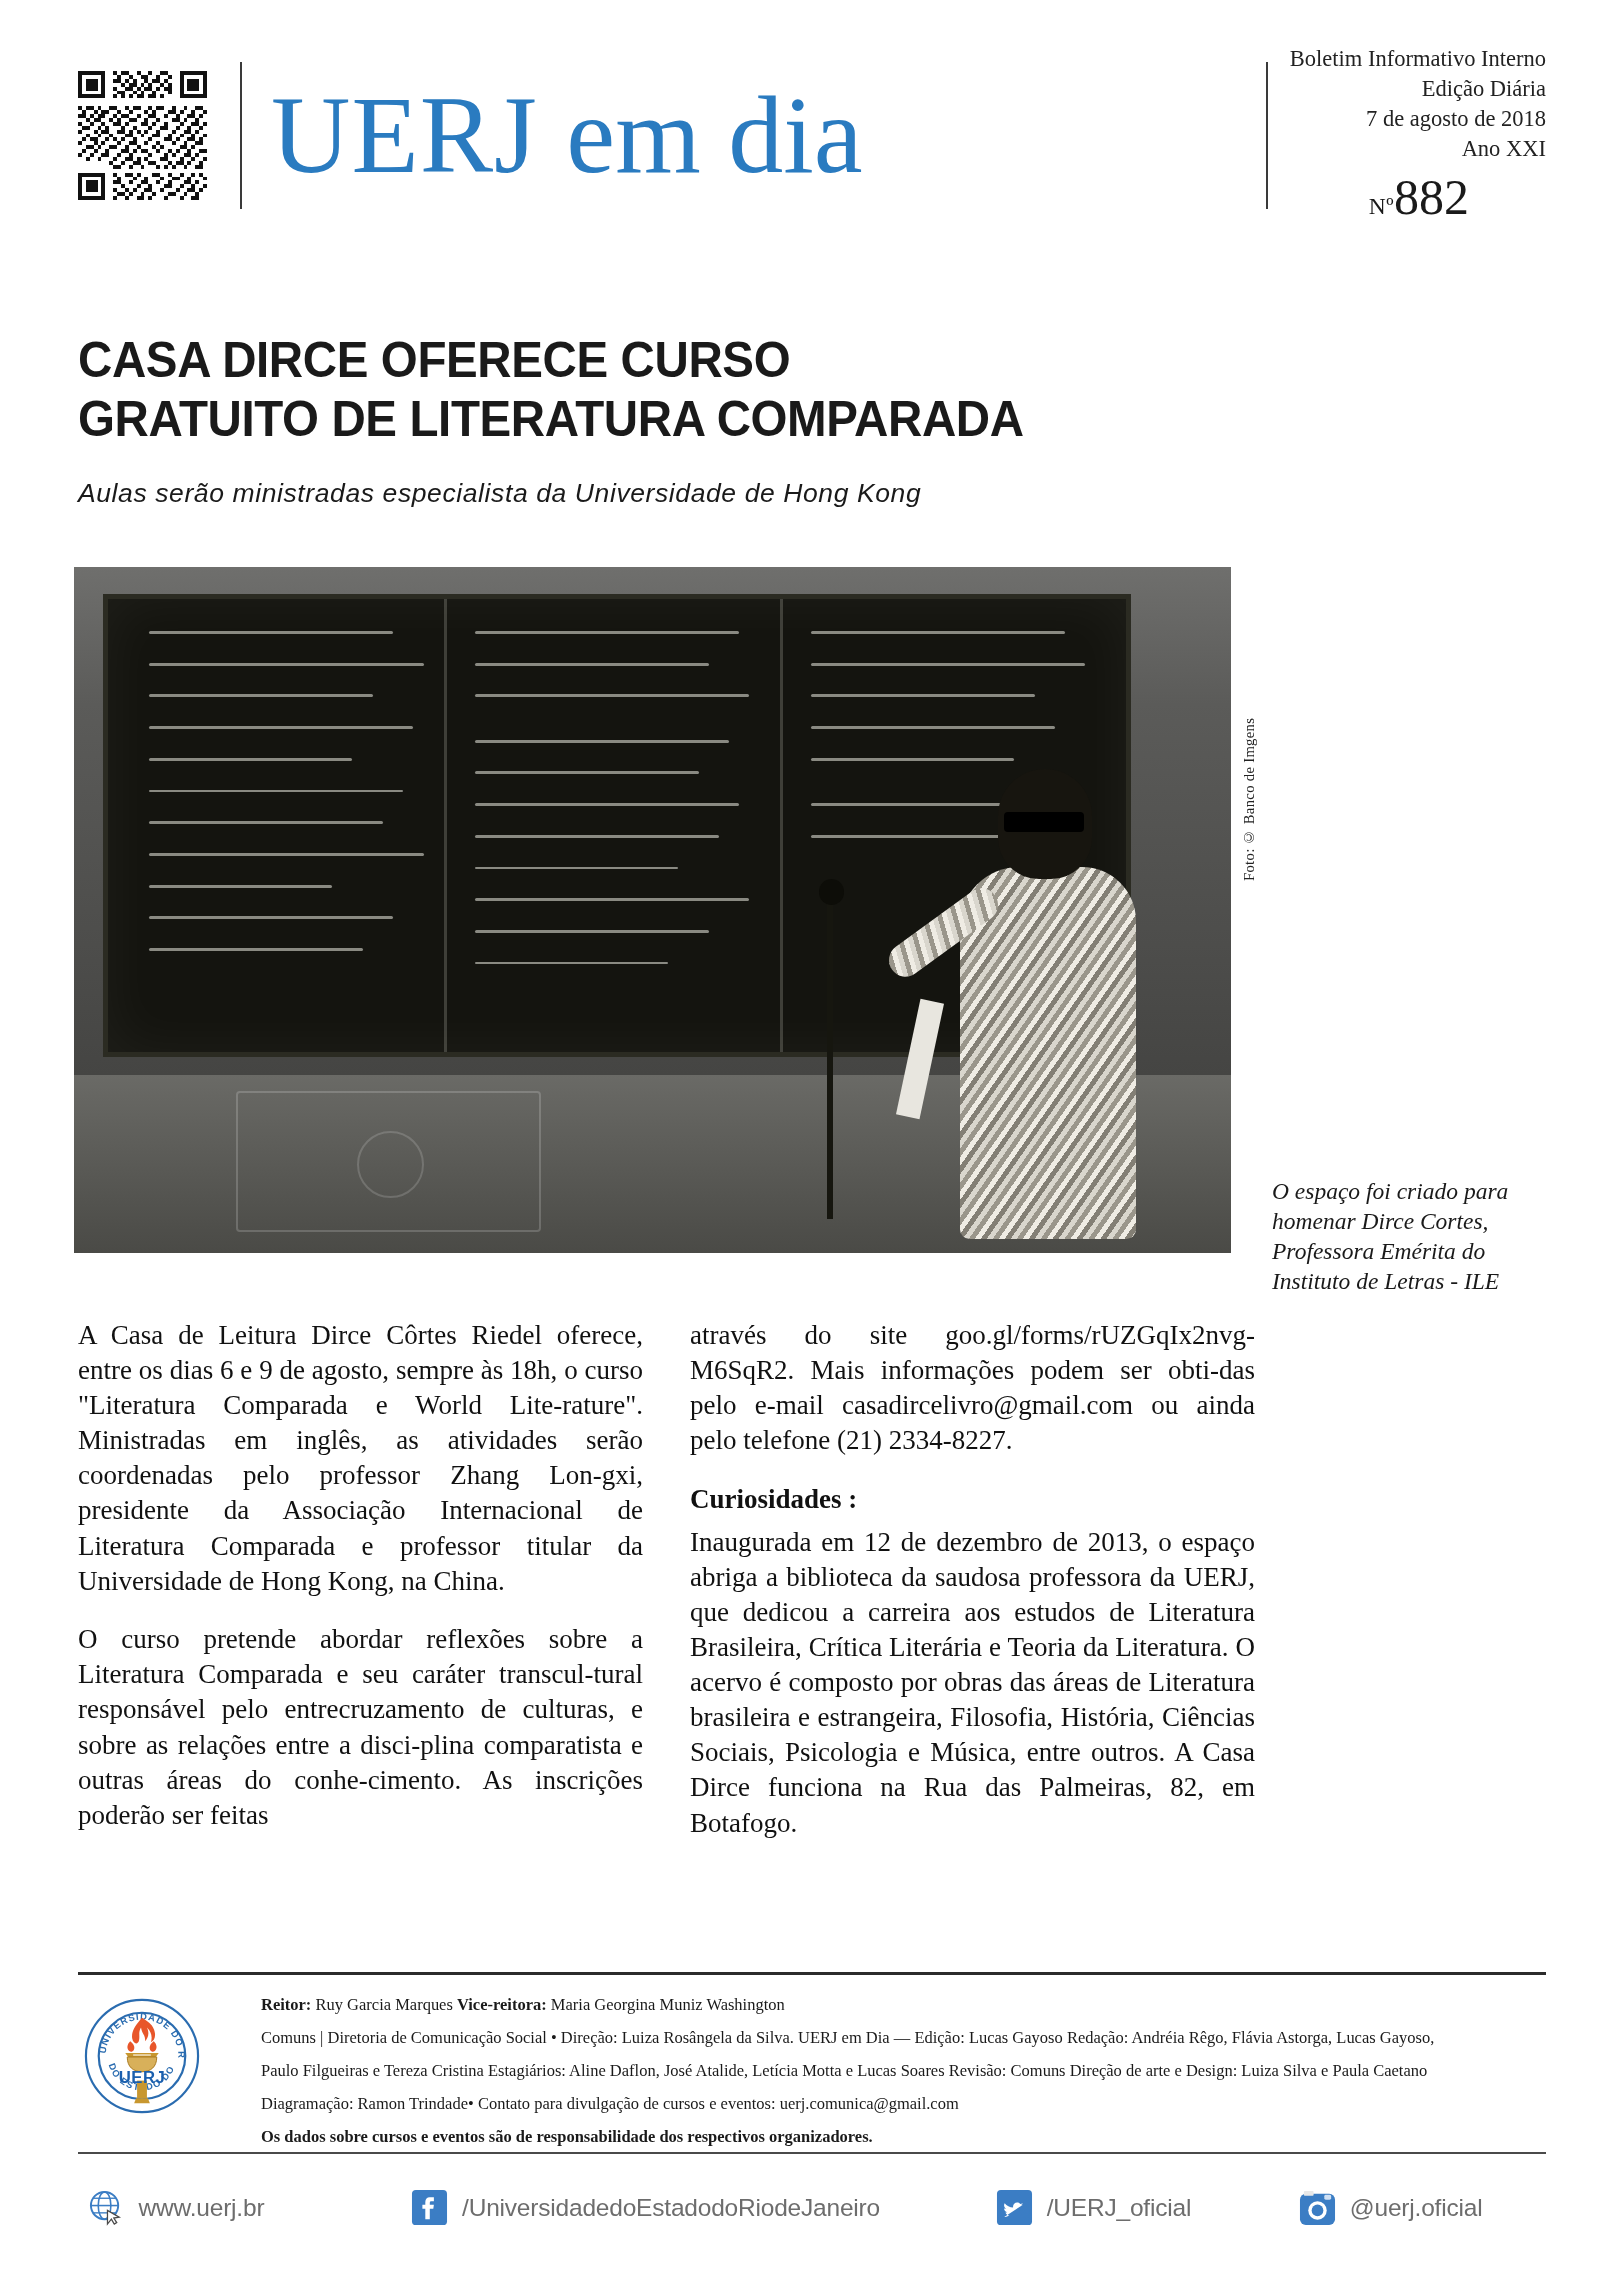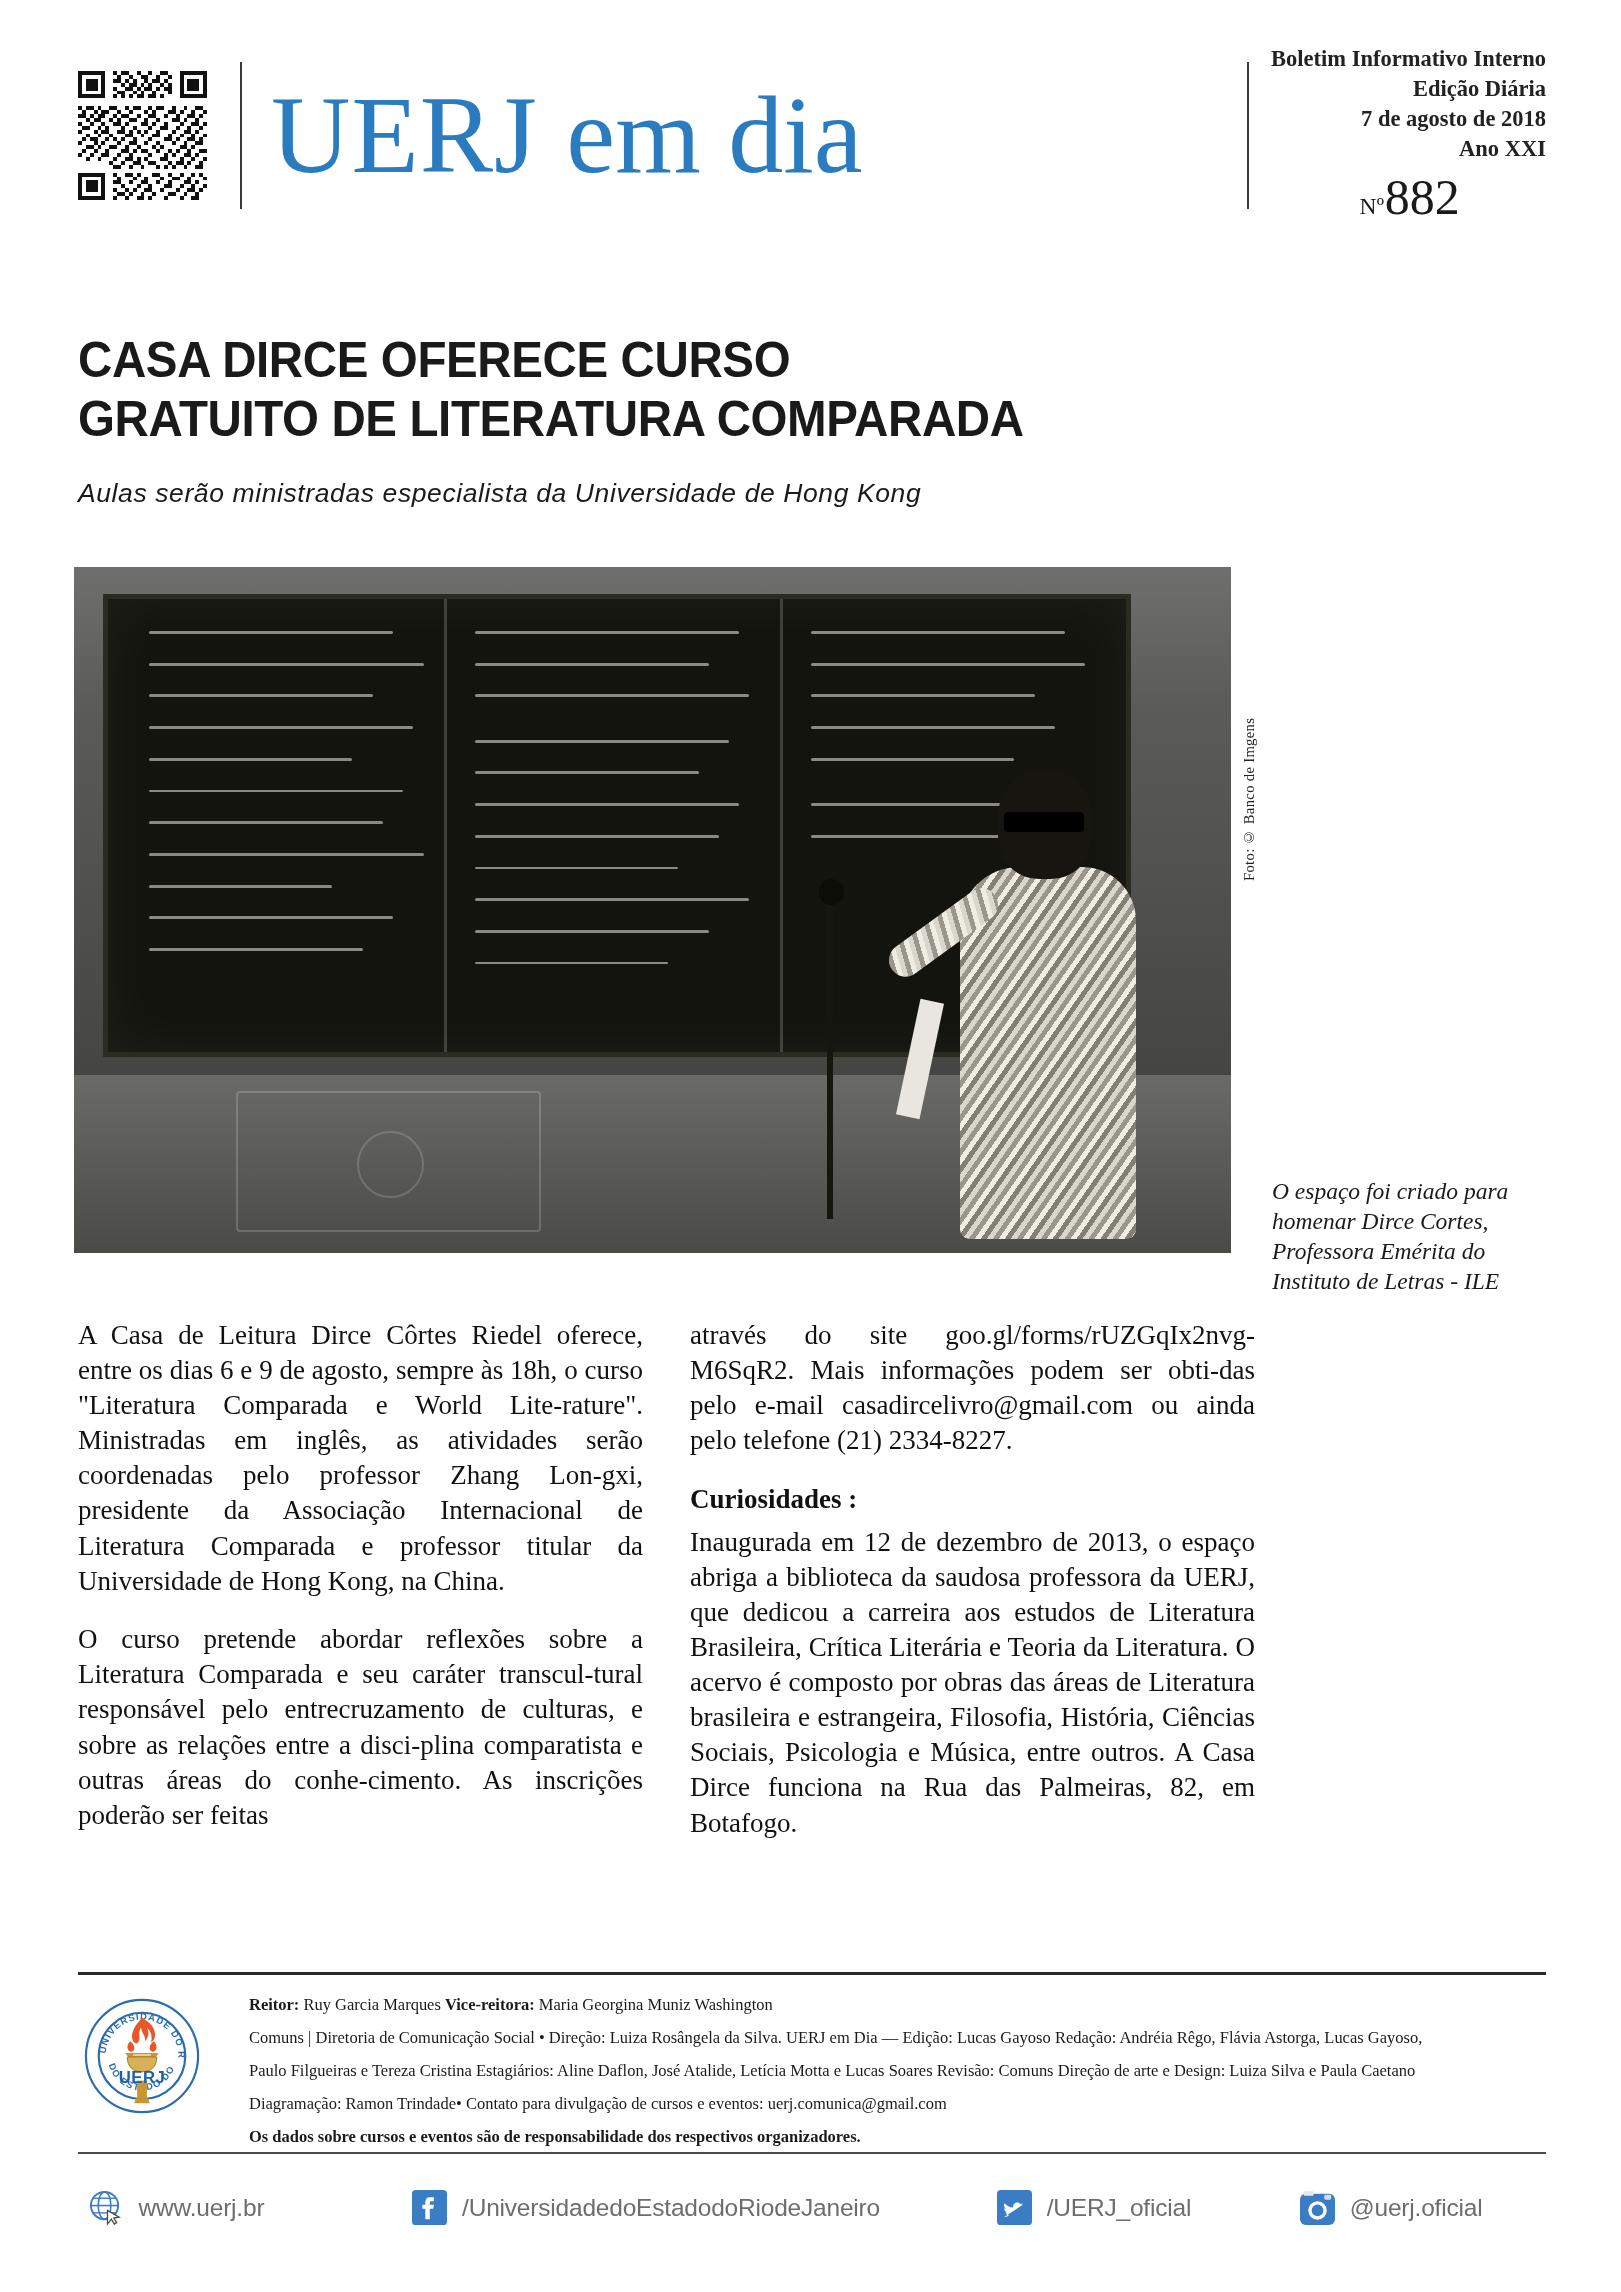--- a/index.html
+++ b/index.html
@@ -73,21 +73,20 @@
     margin-right: 21.6px;
     flex: 0 0 2px;
   }
   .mast-info {
     flex: 0 0 auto;
     text-align: right;
     font-size: 22.5px;
     line-height: 1.33;
     color: #222;
     padding-right: 2px;
-    font-weight: bold;
   }
   .mast-num {
     margin-top: 3.9px;
     text-align: center;
     white-space: nowrap;
   }
   .mast-num .nlabel {
     font-size: 23.5px;
     font-variant: small-caps;
     letter-spacing: 0.5px;
@@ -299,21 +298,21 @@
   }
   .foot-logo {
     position: absolute;
     left: 82px;
     top: 1996px;
     width: 120px;
     height: 120px;
   }
   .foot-text {
     position: absolute;
-    left: 249px;
+    left: 261px;
     top: 1993px;
     width: 1284px;
     font-family: "Liberation Serif", serif;
     font-size: 17px;
     line-height: 1.42;
     color: #1a1a1a;
   }
   .foot-text .line { margin-bottom: 8.8px; transform: scaleX(0.97); transform-origin: left; }
   .foot-text .line:last-child { margin-bottom: 0; }
   .foot-text b { font-weight: bold; }

